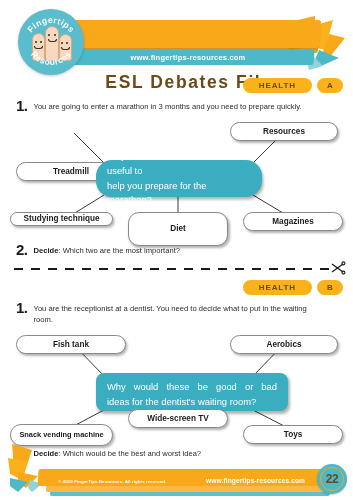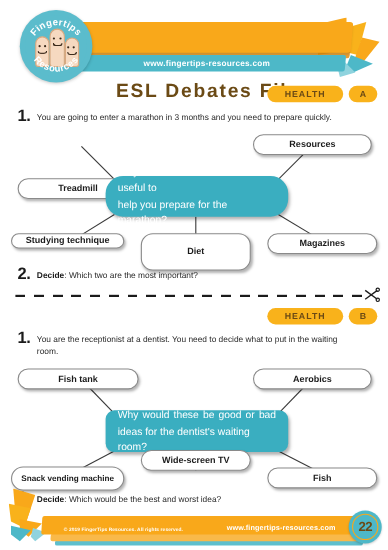--- a/index.html
+++ b/index.html
@@ -272,28 +272,28 @@
         <line x1="74" y1="21" x2="104" y2="52" stroke="#3a3a3a" stroke-width="1"></line>
         <line x1="283" y1="21" x2="253" y2="52" stroke="#3a3a3a" stroke-width="1"></line>
         <line x1="104" y1="86" x2="70" y2="104" stroke="#3a3a3a" stroke-width="1"></line>
         <line x1="178" y1="88" x2="178" y2="104" stroke="#3a3a3a" stroke-width="1"></line>
         <line x1="253" y1="86" x2="288" y2="104" stroke="#3a3a3a" stroke-width="1"></line>
       </svg>
 
       <div class="node" style="left:16px;top:11px;width:110px;height:19px;">Fish tank</div>
       <div class="node" style="left:230px;top:11px;width:108px;height:19px;">Aerobics</div>
 
-      <div class="centerbox justified" style="left:96px;top:49px;width:166px;height:38px;">
+      <div class="centerbox justified" style="left:96px;top:49px;width:192px;height:38px;justify-content:space-between;">
         <span class="justified">Why would these be good or bad</span>
         <span style="text-align:left;text-align-last:left;">ideas for the dentist's waiting room?</span>
       </div>
 
       <div class="node" style="left:10px;top:100px;width:103px;height:22px;font-size:7.4px;">Snack vending machine</div>
       <div class="node" style="left:128px;top:85px;width:100px;height:19px;">Wide-screen TV</div>
-      <div class="node" style="left:243px;top:101px;width:100px;height:19px;">Fish</div>
+      <div class="node" style="left:243px;top:101px;width:100px;height:19px;">Toys</div>
     </div>
   </div>
 
   <div class="qline" style="position:absolute;top:445px;">
     <div class="qnum">2.</div>
     <div class="qtext">
       <b>Decide</b><span>: Which would be the best and worst idea?</span>
     </div>
   </div>
 

